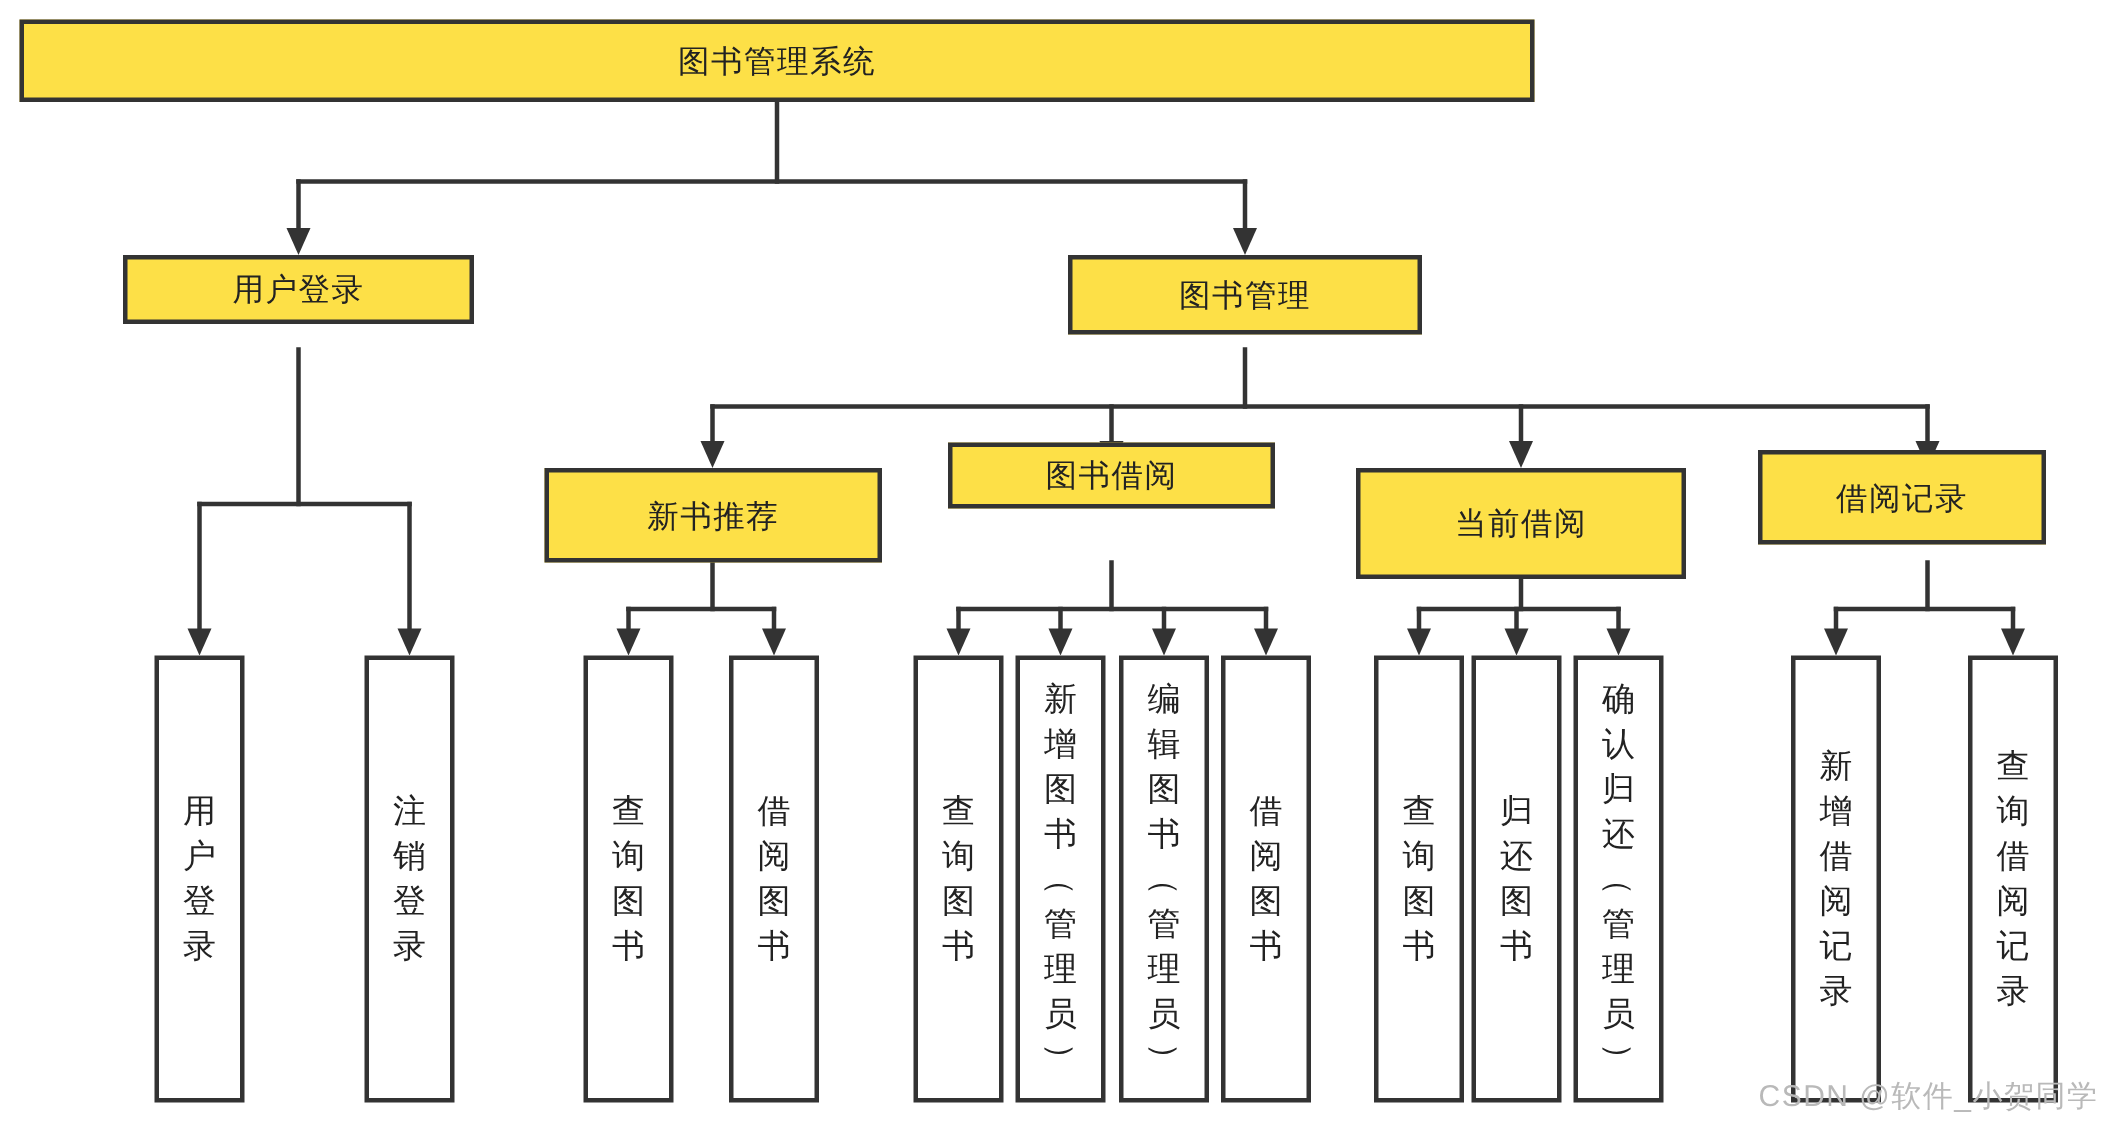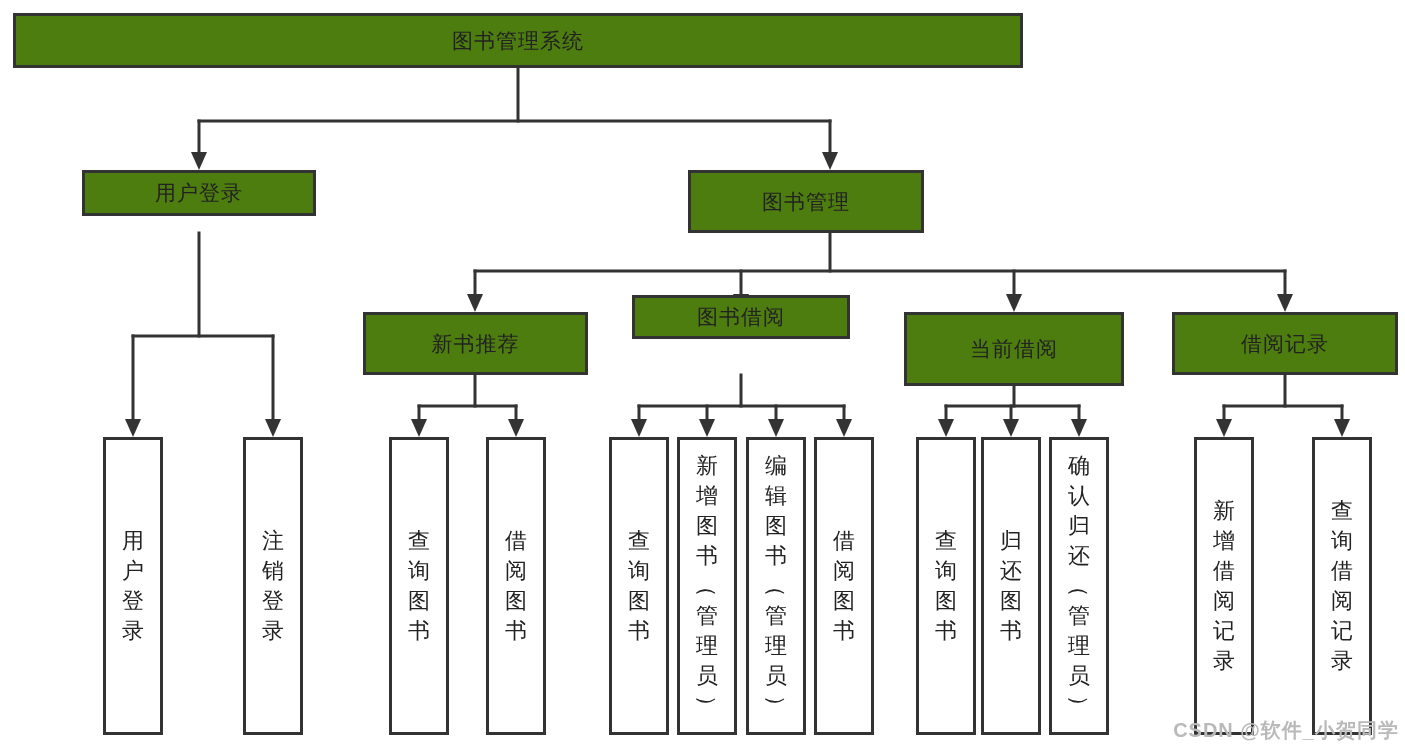--- a/index.html
+++ b/index.html
@@ -2,35 +2,35 @@
 <html><head>
 <meta charset="utf-8">
 <style>
   html,body { margin:0; padding:0; background:#ffffff; }
   .canvas {
     position:relative; width:1405px; height:747px; background:#ffffff;
     font-family:"Liberation Sans", sans-serif; color:#222222; overflow:hidden;
   }
   svg.connectors { position:absolute; left:0; top:0; width:1405px; height:747px; }
   .hbox {
-    position:absolute; border:3px solid #333333; background:#4d7c0f;
+    position:absolute; border:3px solid #333333; background:#fde047;
     display:flex; align-items:center; justify-content:center;
     box-sizing:border-box; font-size:21px; letter-spacing:1px; white-space:nowrap;
   }
   .vbox {
     position:absolute; top:437px; width:60px; height:298px;
     border:3px solid #333333; background:#ffffff;
     display:flex; flex-direction:column; align-items:center; justify-content:center;
     box-sizing:border-box;
   }
   .vchar { display:block; height:30px; line-height:30px; width:100%; text-align:center; font-size:22px; }
   .vchar.rot { transform:rotate(90deg); }
   .watermark {
     position:absolute; top:717px; right:6px; font-size:20px;
-    color:#b9b9b9; letter-spacing:1px; white-space:nowrap;font-weight:bold;
+    color:#b9b9b9; letter-spacing:1px; white-space:nowrap;
   }
 </style>
 </head>
 <body>
 
 <div class="canvas">
 
   <svg class="connectors" viewBox="0 0 1405 747" xmlns="http://www.w3.org/2000/svg">
     <g stroke="#333333" stroke-width="3" stroke-linecap="square">
 
@@ -97,34 +97,34 @@
     </g>
   </svg>
 
   <div class="hbox" style="left:13px;top:13px;width:1010px;height:55px">
     <span>图书管理系统</span>
   </div>
 
   <div class="hbox" style="left:82px;top:170px;width:234px;height:46px">
     <span>用户登录</span>
   </div>
-  <div class="hbox" style="left:688px;top:170px;width:236px;height:63px">
+  <div class="hbox" style="left:712px;top:170px;width:236px;height:53px">
     <span>图书管理</span>
   </div>
 
   <div class="hbox" style="left:363px;top:312px;width:225px;height:63px">
     <span>新书推荐</span>
   </div>
   <div class="hbox" style="left:632px;top:295px;width:218px;height:44px">
     <span>图书借阅</span>
   </div>
   <div class="hbox" style="left:904px;top:312px;width:220px;height:74px">
     <span>当前借阅</span>
   </div>
-  <div class="hbox" style="left:1172px;top:312px;width:226px;height:63px">
+  <div class="hbox" style="left:1172px;top:300px;width:192px;height:63px">
     <span>借阅记录</span>
   </div>
 
   <div class="vbox" style="left:103px">
     <span>
         <span class="vchar">用</span>
         <span class="vchar">户</span>
         <span class="vchar">登</span>
         <span class="vchar">录</span>
       </span>

